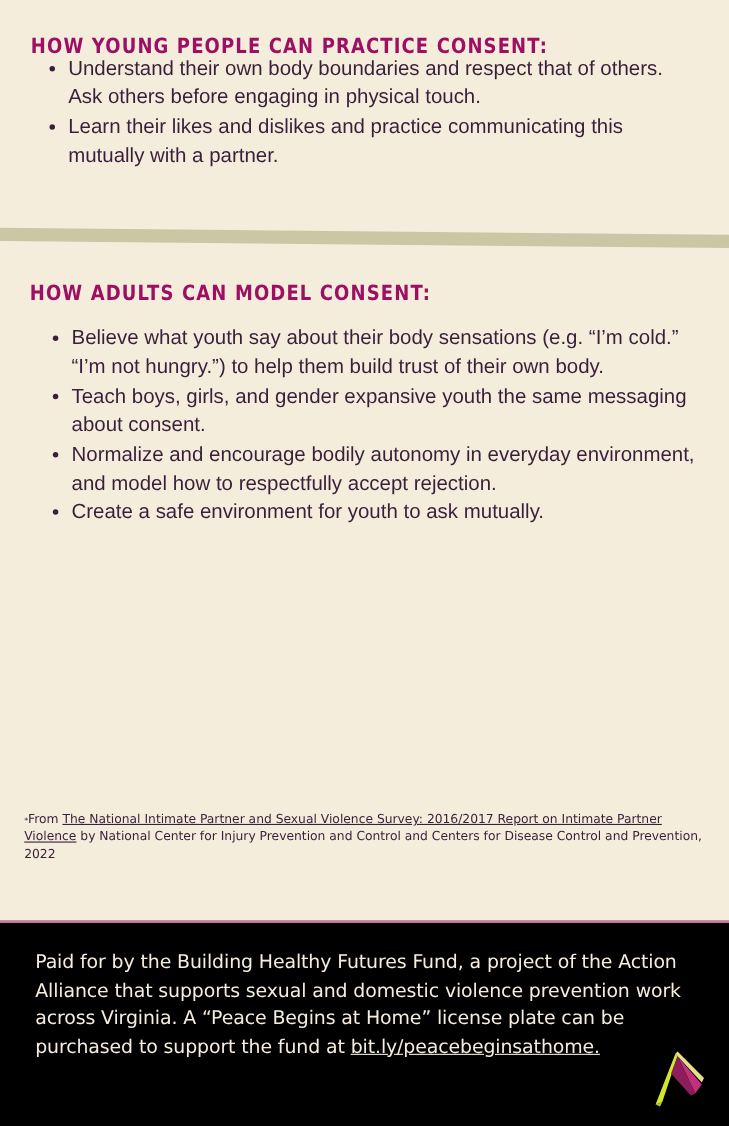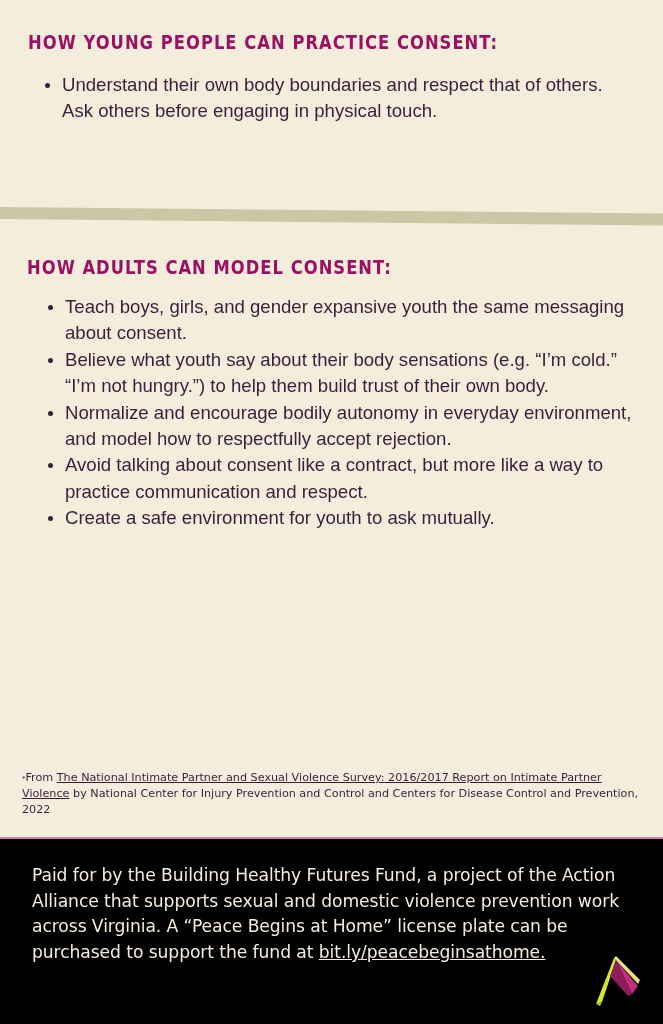--- a/index.html
+++ b/index.html
@@ -38,36 +38,36 @@
     ul.bullets li::before {
       content: "";
       position: absolute;
       left: 3px;
       top: 11px;
       width: 5px;
       height: 5px;
       border-radius: 50%;
       background: #3a1f3a;
     }
-    #list1 { left: 42px; top: 72px; width: 580px; }
+    #list1 { left: 42px; top: 49px; width: 580px; }
     #list2 { left: 45px; top: 294px; width: 600px; }
     .separator {
       position: absolute;
       left: -10px;
       top: 207px;
       width: 690px;
       height: 12px;
       background: #cbc6a4;
       transform: rotate(0.55deg);
       transform-origin: left center;
     }
     .footnote {
       position: absolute;
       left: 22px;
-      top: 770px;
+      top: 737px;
       width: 630px;
       font-family: "DejaVu Sans", sans-serif;
       font-size: 11.2px;
       line-height: 16px;
       color: #3a1f3a;
     }
     .footnote sup { font-size: 7px; vertical-align: top; position: relative; top: 1px; }
     .footnote .cite { text-decoration: underline; color: #3a1f3a; cursor: pointer; }
     .footer {
       position: absolute;
@@ -98,31 +98,31 @@
       height: 62px;
     }
   </style>
 </head>
 <body>
 
 <h2 id="h1" class="heading">HOW YOUNG PEOPLE CAN PRACTICE CONSENT:</h2>
 
 <ul id="list1" class="bullets">
   <li>Understand their own body boundaries and respect that of others. Ask others before engaging in physical touch.</li>
+  <li>Learn their likes and dislikes and practice communicating this mutually with a partner.</li>
 </ul>
 
 <div class="separator"></div>
 
 <h2 id="h2" class="heading">HOW ADULTS CAN MODEL CONSENT:</h2>
 
 <ul id="list2" class="bullets">
+  <li>Believe what youth say about their body sensations (e.g. “I’m cold.” “I’m not hungry.”) to help them build trust of their own body.</li>
   <li>Teach boys, girls, and gender expansive youth the same messaging about consent.</li>
-  <li>Believe what youth say about their body sensations (e.g. “I’m cold.” “I’m not hungry.”) to help them build trust of their own body.</li>
   <li>Normalize and encourage bodily autonomy in everyday environment, and model how to respectfully accept rejection.</li>
-  <li>Avoid talking about consent like a contract, but more like a way to practice communication and respect.</li>
   <li>Create a safe environment for youth to ask mutually.</li>
 </ul>
 
 <p class="footnote"><sup>*</sup><span>From </span><span class="cite">The National Intimate Partner and Sexual Violence Survey: 2016/2017 Report on Intimate Partner Violence</span><span> by National Center for Injury Prevention and Control and Centers for Disease Control and Prevention, 2022</span></p>
 
 <div class="footer">
   <p class="footer-text"><span>Paid for by the Building Healthy Futures Fund, a project of the Action Alliance that supports sexual and domestic violence prevention work across Virginia. A “Peace Begins at Home” license plate can be purchased to support the fund at </span><span class="link">bit.ly/peacebeginsathome.</span></p>
 </div>
 
 <svg class="logo" viewBox="0 0 60 62">

